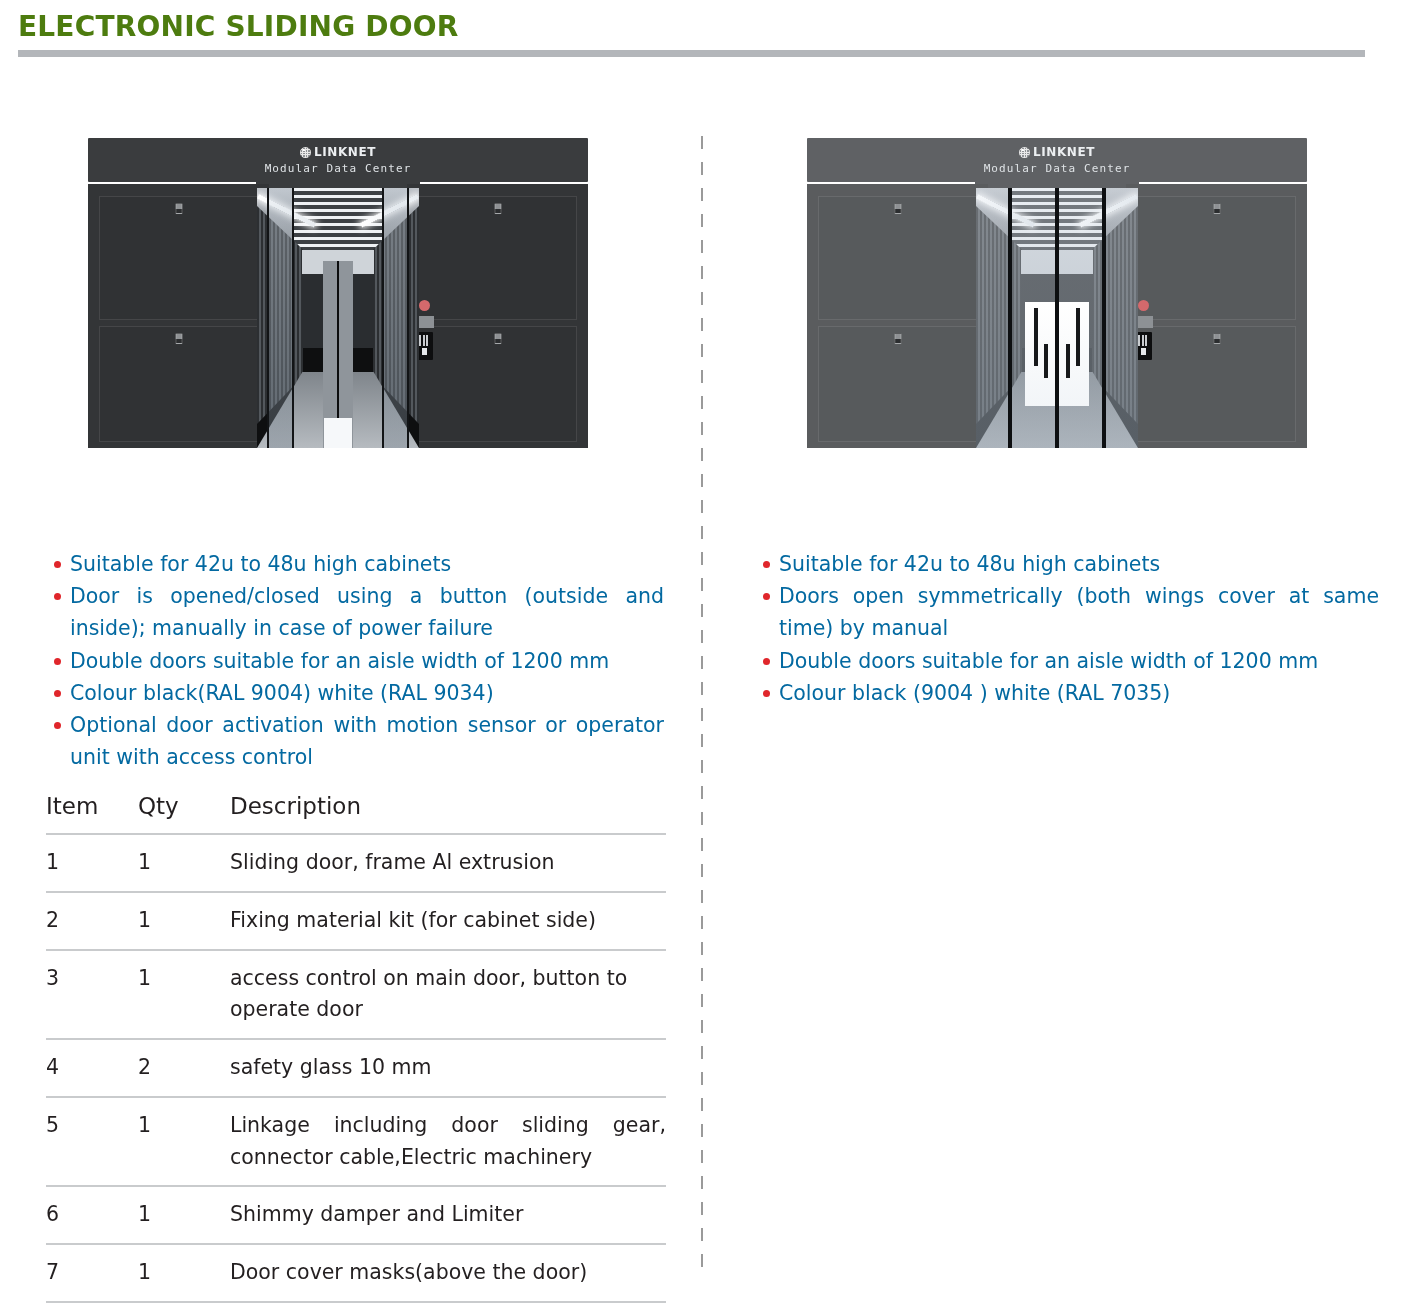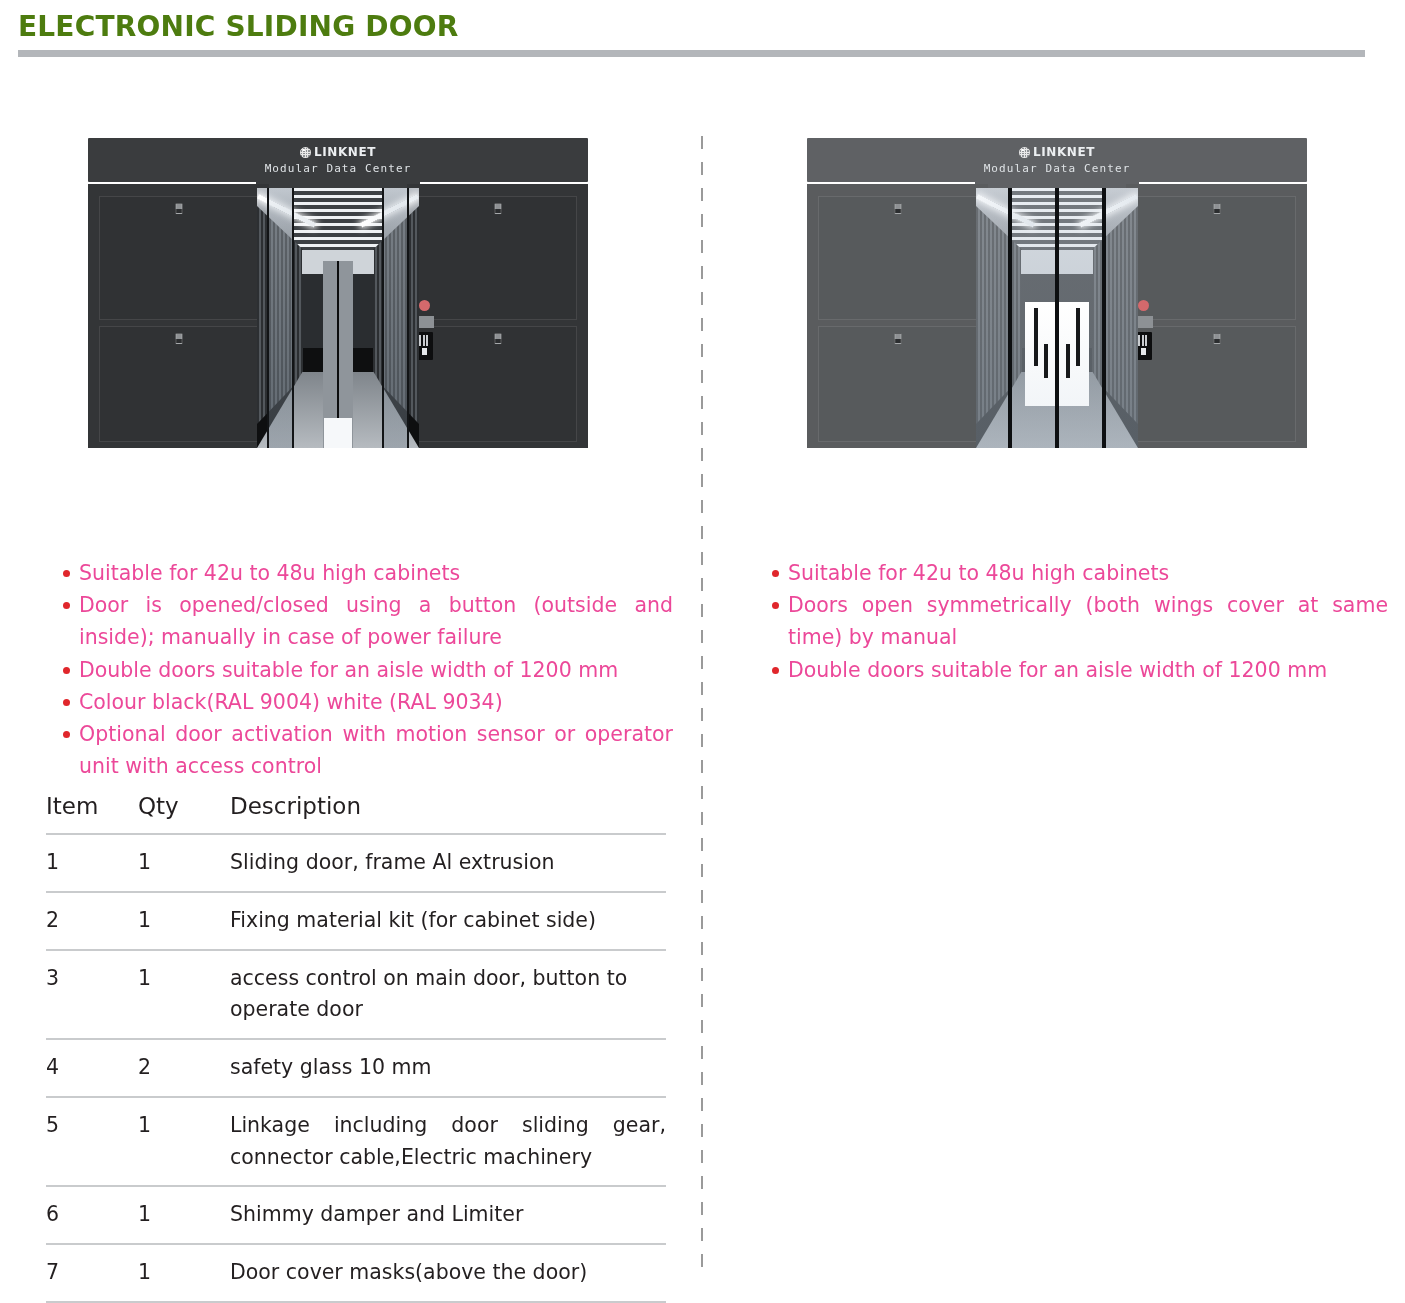--- a/index.html
+++ b/index.html
@@ -225,22 +225,22 @@
       repeating-linear-gradient(to bottom, #c9ccd0 0 2px, #0d0e0f 2px 3.6px);
   }
   .acc-dot {
     width: 5px; height: 7px; background: #e4e7ea; margin: 0 auto;
   }
 
   
   .spec-list {
     position: absolute;
     top: 540px;
-    list-style: none; margin: 17px; padding: 0;
-    font-size: 20.5px; color: #ec4899; line-height: 1.57;
+    list-style: none; margin: 8px; padding: 0;
+    font-size: 20.5px; color: #0369a1; line-height: 1.57;
   }
   #spec-list-left  { left: 44px; width: 612px; }
   #spec-list-right { left: 50px; width: 618px; }
 
   .spec-item {
     position: relative;
     padding-left: 18px;
     margin-bottom: 0px;
     text-align: justify;
   }
@@ -463,15 +463,16 @@
         <div class="handle" style="left:68px;  top:60%; height:34px;"></div>
         <div class="handle" style="right:68px; top:60%; height:34px;"></div>
       </div>
     </div>
   </div>
 
   <ul class="spec-list" id="spec-list-right">
     <li class="spec-item nojust">Suitable for 42u to 48u high cabinets</li>
     <li class="spec-item">Doors open symmetrically (both wings cover at same time) by manual</li>
     <li class="spec-item nojust">Double doors suitable for an aisle width of 1200 mm</li>
+    <li class="spec-item nojust">Colour black (9004 ) white (RAL 7035)</li>
   </ul>
 
 </div>
 
 </body></html>

